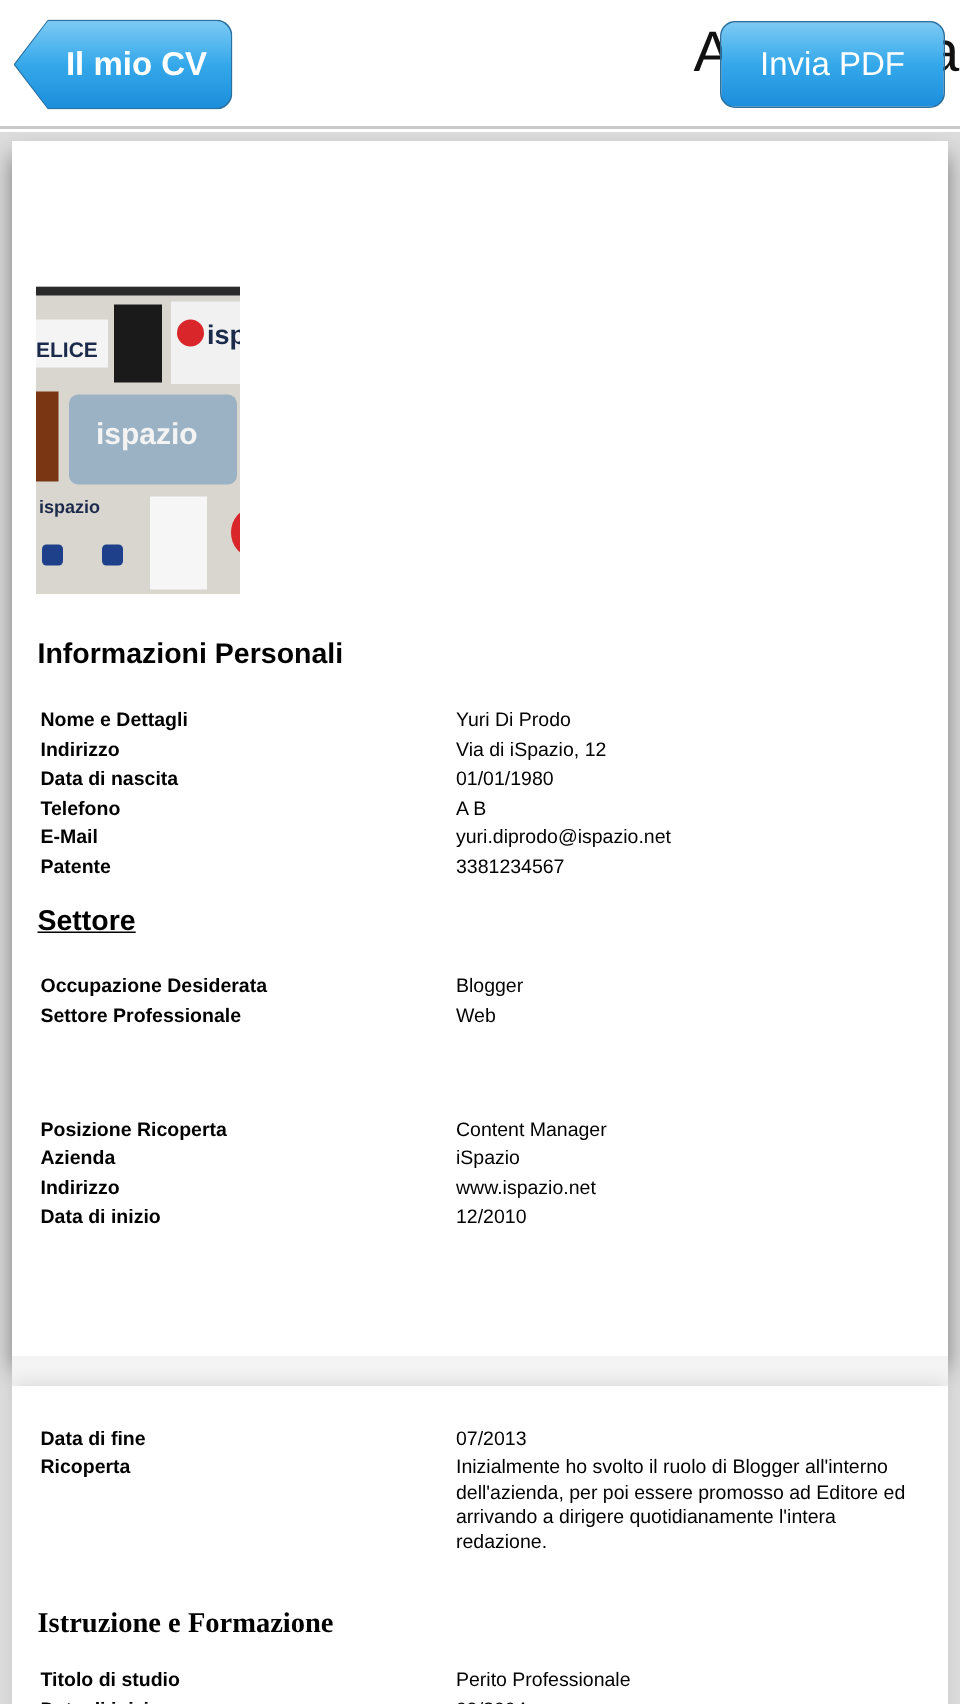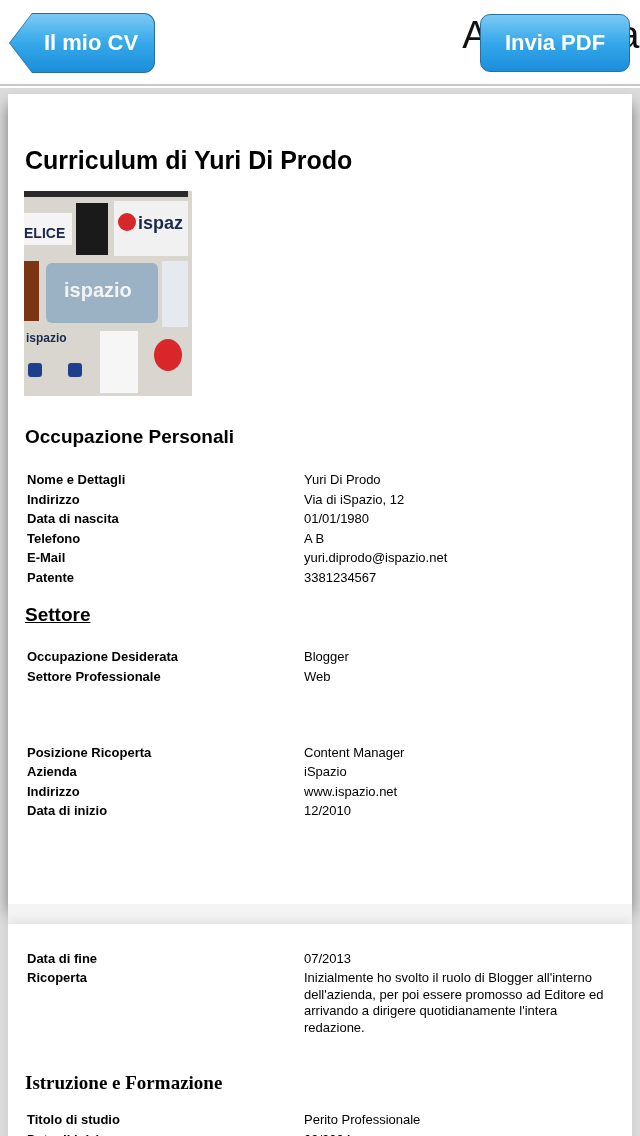--- a/index.html
+++ b/index.html
@@ -27,41 +27,41 @@
       position: absolute; left: 9px; top: 13px; width: 146px; height: 60px;
       background: #2a6f9e;
       clip-path: polygon(23px 0, 100% 0, 100% 100%, 23px 100%, 0 50%);
       border-radius: 0 11px 11px 0;
     }
     .send-btn {
       position: absolute; right: 10px; top: 14px; width: 150px; height: 58px;
       background: linear-gradient(#7ccaf4 0%, #35a8ea 50%, #1c8edc 100%);
       border: 1px solid #2a6f9e; border-radius: 10px;
       display: flex; align-items: center; justify-content: center;
-      color: #fff; font-weight: bold; font-size: 22px; cursor: pointer;
+      color: #fff; font-weight: normal; font-size: 22px; cursor: pointer;
     }
 
     .viewer {
       position: absolute; left: 0; top: 88px; width: 640px; height: 1048px;
       background: #dcdcdc; overflow: hidden;
     }
     .page {
       position: absolute; left: 8px; width: 624px; background: #ffffff;
     }
     .page-1 { top: 6px; height: 810px; box-shadow: 0 10px 14px rgba(0,0,0,0.45); }
     .page-2 { top: 836px; height: 300px; box-shadow: 0 -4px 10px rgba(0,0,0,0.08); }
     .gap {
       position: absolute; left: 8px; top: 816px; width: 624px; height: 20px; background: #f4f4f4;
     }
 
     .cv-title {
       position: absolute; left: 17px; top: 52px; font-size: 25px; font-weight: bold; color: #000;
     }
     .photo {
-      position: absolute; left: 16px; top: 97px; width: 168px; height: 205px;
+      position: absolute; left: 16px; top: 97px; width: 136px; height: 205px;
       background: #d9d6cf; overflow: hidden;
     }
     .photo .blk { position: absolute; }
 
     .section-h {
       position: absolute; left: 17px; font-size: 19px; font-weight: bold; color: #000;
     }
     .row { position: absolute; left: 19px; width: 600px; font-size: 13px; color: #000; }
     .row .lbl { position: absolute; left: 0; font-weight: bold; }
     .row .val { position: absolute; left: 277px; width: 300px; line-height: 16.5px; }
@@ -76,42 +76,41 @@
   </div>
   <div class="nav-title">Anteprima</div>
   <div class="send-btn">
     <span>Invia PDF</span>
   </div>
 </div>
 
 <div class="viewer">
 
   <div class="page page-1">
-    <div class="cv-title">Curriculum di Yuri Di Prodo</div>
 
     <div class="photo">
       <div class="blk" style="left:0;top:0;width:164px;height:6px;background:#2a2a2a;"></div>
       <div class="blk" style="left:0;top:22px;width:48px;height:32px;background:#f4f4f4;"></div>
       <div class="blk" style="left:0;top:34px;width:48px;font:bold 14px 'Liberation Sans',sans-serif;color:#1b2a4a;">ELICE</div>
       <div class="blk" style="left:52px;top:12px;width:32px;height:52px;background:#1a1a1a;"></div>
       <div class="blk" style="left:90px;top:10px;width:74px;height:55px;background:#f1f1f1;"></div>
       <div class="blk" style="left:94px;top:22px;width:18px;height:18px;border-radius:50%;background:#d8262a;"></div>
       <div class="blk" style="left:114px;top:22px;font:bold 18px 'Liberation Sans',sans-serif;color:#1b2a4a;">ispaz</div>
       <div class="blk" style="left:0;top:70px;width:15px;height:60px;background:#7a3612;"></div>
       <div class="blk" style="left:22px;top:72px;width:112px;height:60px;border-radius:6px;background:#9bb2c4;"></div>
       <div class="blk" style="left:40px;top:88px;font:bold 20px 'Liberation Sans',sans-serif;color:#f3f3f3;">ispazio</div>
       <div class="blk" style="left:138px;top:70px;width:26px;height:66px;background:#e6e9ee;"></div>
       <div class="blk" style="left:2px;top:140px;font:bold 12px 'Liberation Sans',sans-serif;color:#1b2a4a;">ispazio</div>
       <div class="blk" style="left:4px;top:172px;width:14px;height:14px;border-radius:3px;background:#1e3f8a;"></div>
       <div class="blk" style="left:44px;top:172px;width:14px;height:14px;border-radius:3px;background:#1e3f8a;"></div>
       <div class="blk" style="left:76px;top:140px;width:38px;height:62px;background:#f6f6f6;"></div>
       <div class="blk" style="left:130px;top:148px;width:28px;height:32px;border-radius:50%;background:#d8262a;"></div>
     </div>
 
-    <div class="section-h" style="top:332px;">Occupazione Personali</div>
+    <div class="section-h" style="top:332px;">Informazioni Personali</div>
     <div class="row" style="top:378px;">
       <span class="lbl">Nome e Dettagli</span>
       <span class="val">Yuri Di Prodo</span>
     </div>
     <div class="row" style="top:398px;">
       <span class="lbl">Indirizzo</span>
       <span class="val">Via di iSpazio, 12</span>
     </div>
     <div class="row" style="top:417px;">
       <span class="lbl">Data di nascita</span>

